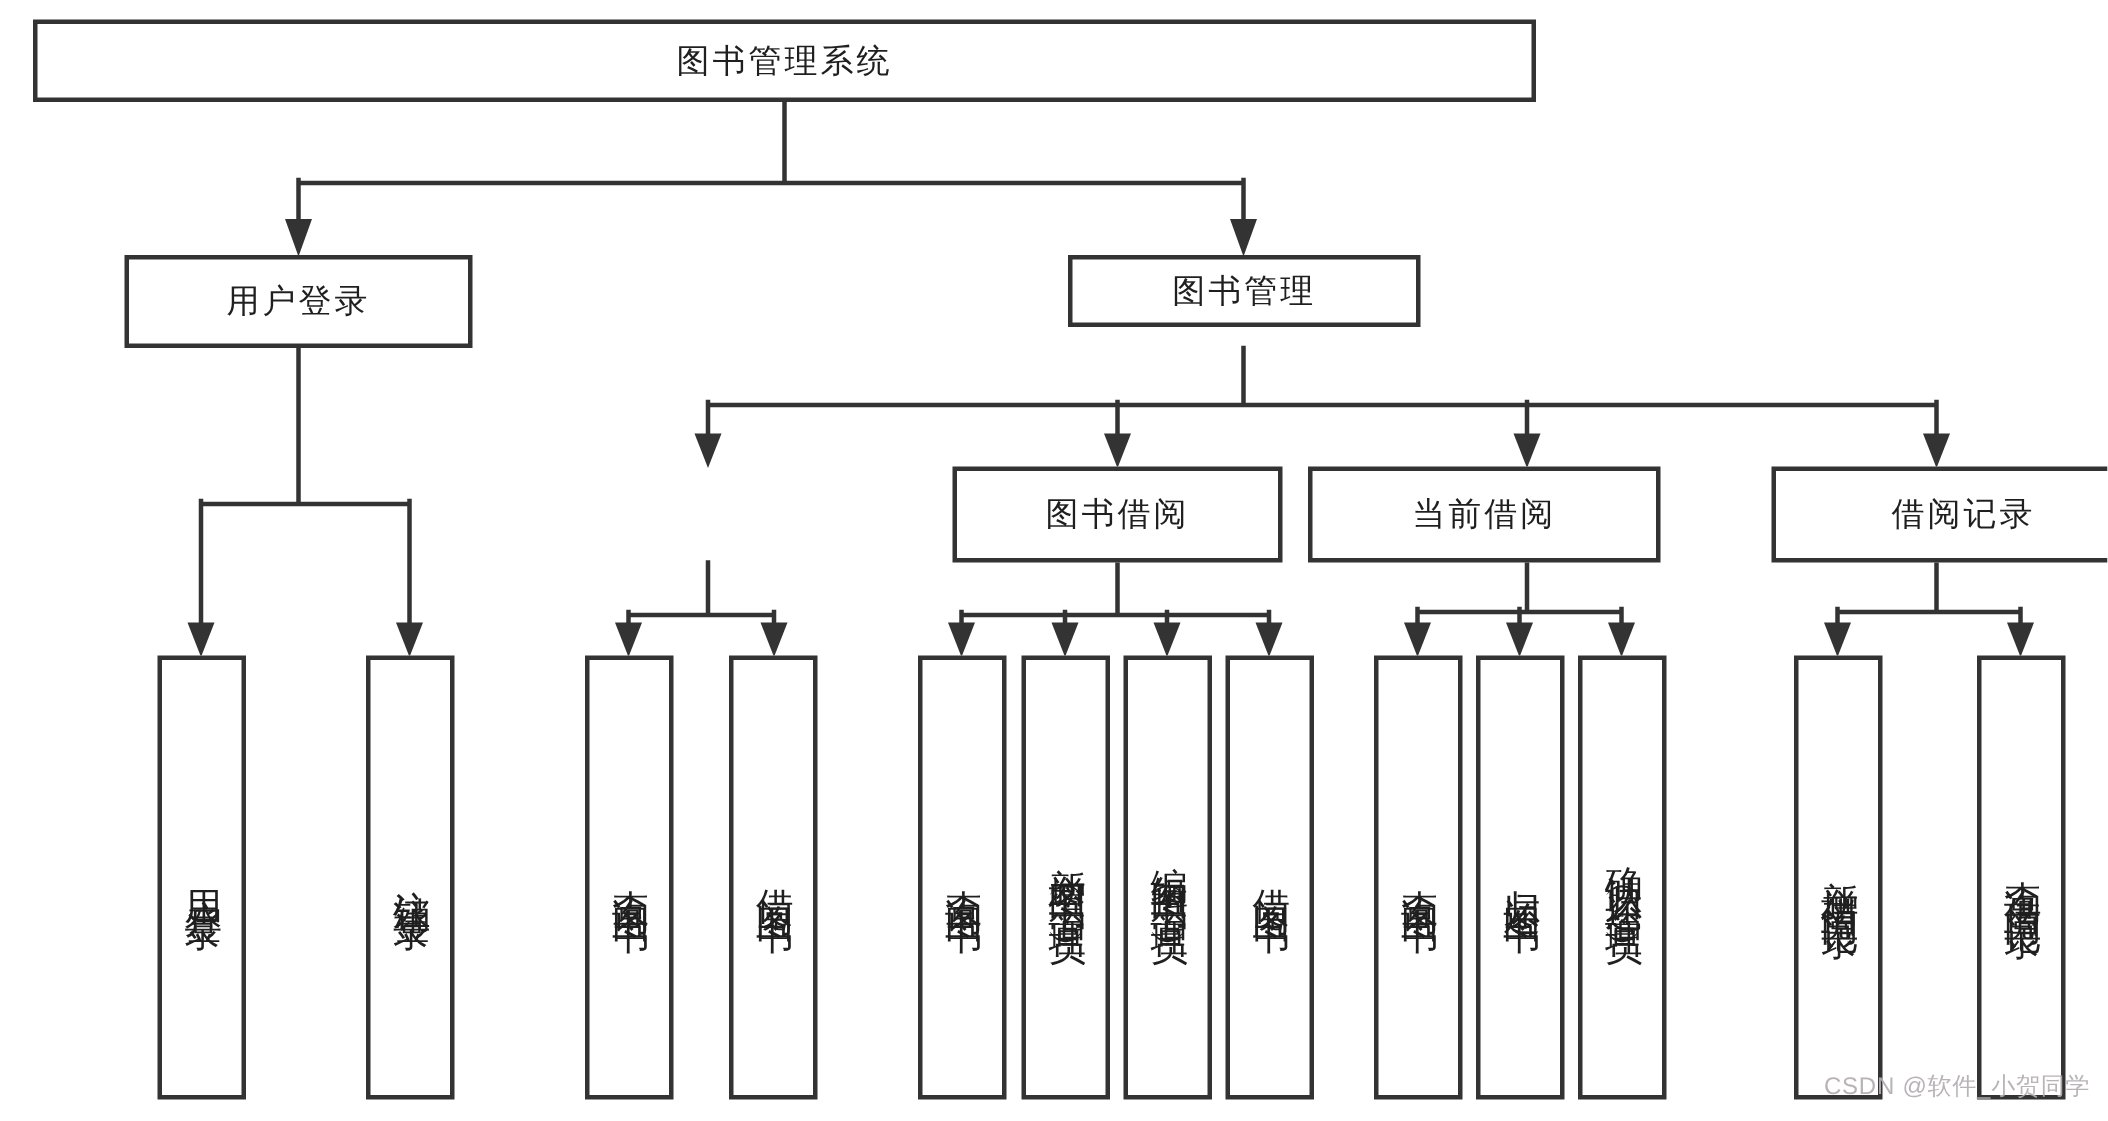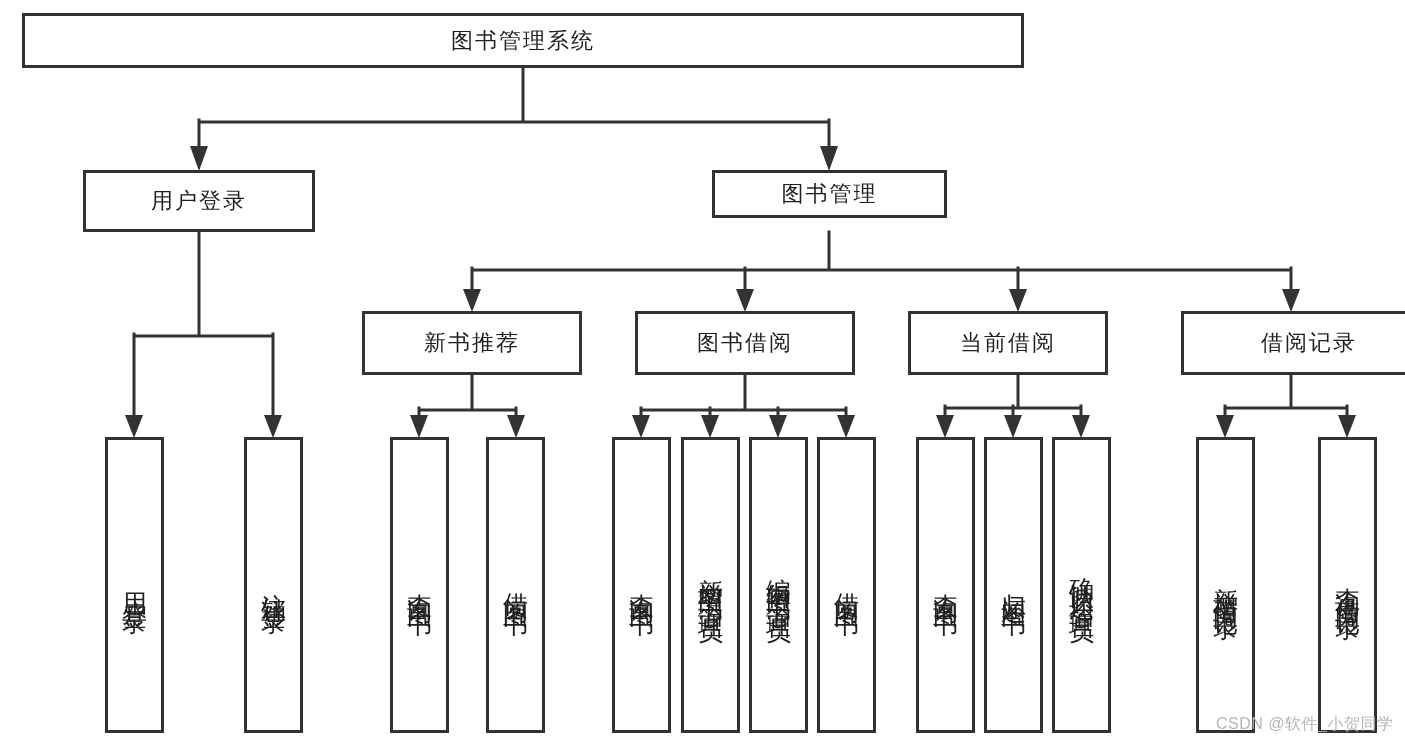--- a/index.html
+++ b/index.html
@@ -86,23 +86,22 @@
       <polygon points="1216,415 1234,415 1225,438"></polygon>
       <polygon points="1338,415 1356,415 1347,438"></polygon>
     </g>
   </svg>
 
   <div class="node" style="left:22px;top:13px;width:1002px;height:55px">图书管理系统</div>
 
   <div class="node" style="left:83px;top:170px;width:232px;height:62px">用户登录</div>
   <div class="node" style="left:712px;top:170px;width:235px;height:48px">图书管理</div>
 
-  <div class="node" style="left:362px;top:311px;width:220px;height:64px">新书推荐</div>
   <div class="node" style="left:635px;top:311px;width:220px;height:64px">图书借阅</div>
-  <div class="node" style="left:908px;top:311px;width:200px;height:64px">当前借阅</div>
+  <div class="node" style="left:872px;top:311px;width:235px;height:64px">当前借阅</div>
   <div class="node" style="left:1181px;top:311px;width:256px;height:64px">借阅记录</div>
 
   <div class="node leaf" style="left:105px;top:437px;width:59px;height:296px">用户登录</div>
   <div class="node leaf" style="left:244px;top:437px;width:59px;height:296px">注销登录</div>
 
   <div class="node leaf" style="left:390px;top:437px;width:59px;height:296px">查询图书</div>
   <div class="node leaf" style="left:486px;top:437px;width:59px;height:296px">借阅图书</div>
 
   <div class="node leaf" style="left:612px;top:437px;width:59px;height:296px">查询图书</div>
   <div class="node leaf" style="left:681px;top:437px;width:59px;height:296px">新增图书（管理员）</div>

